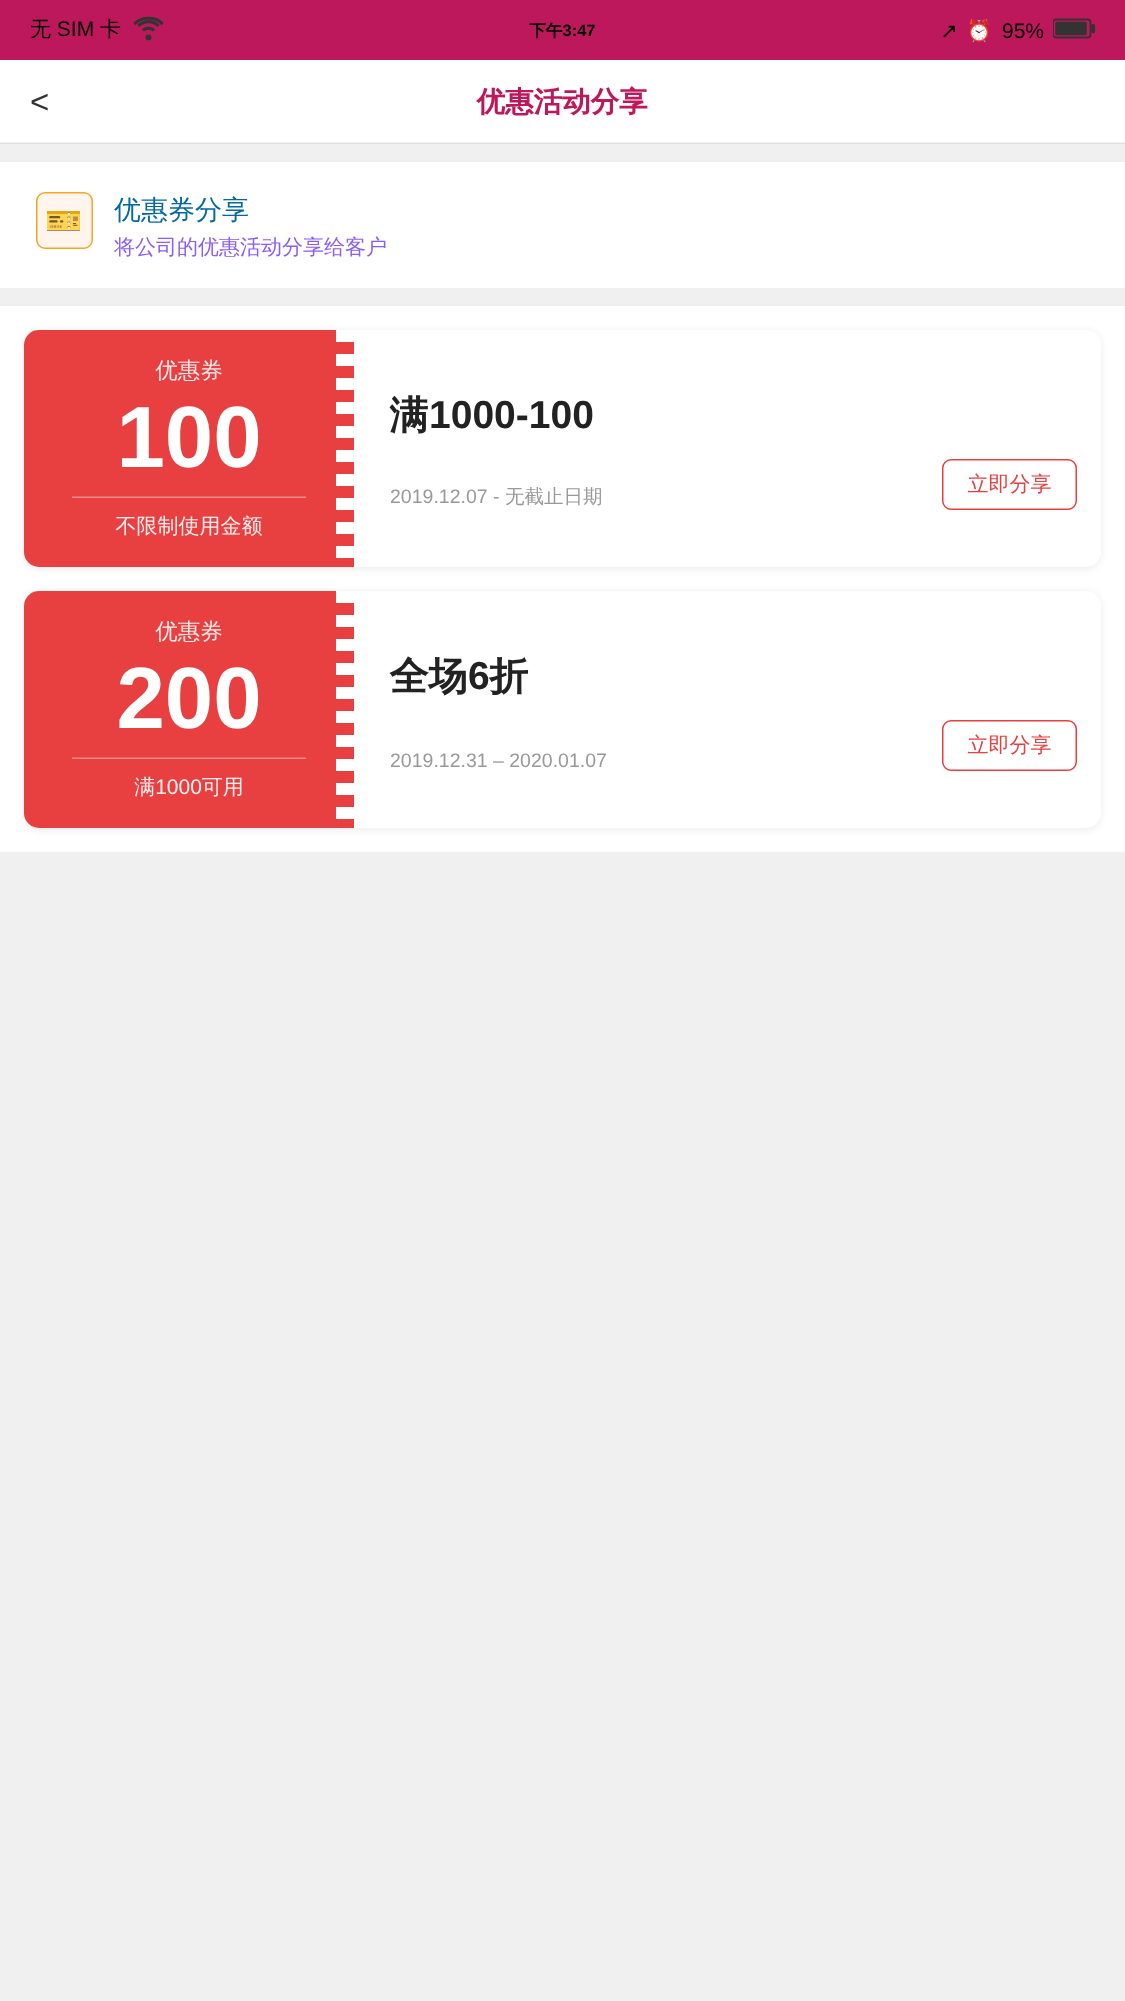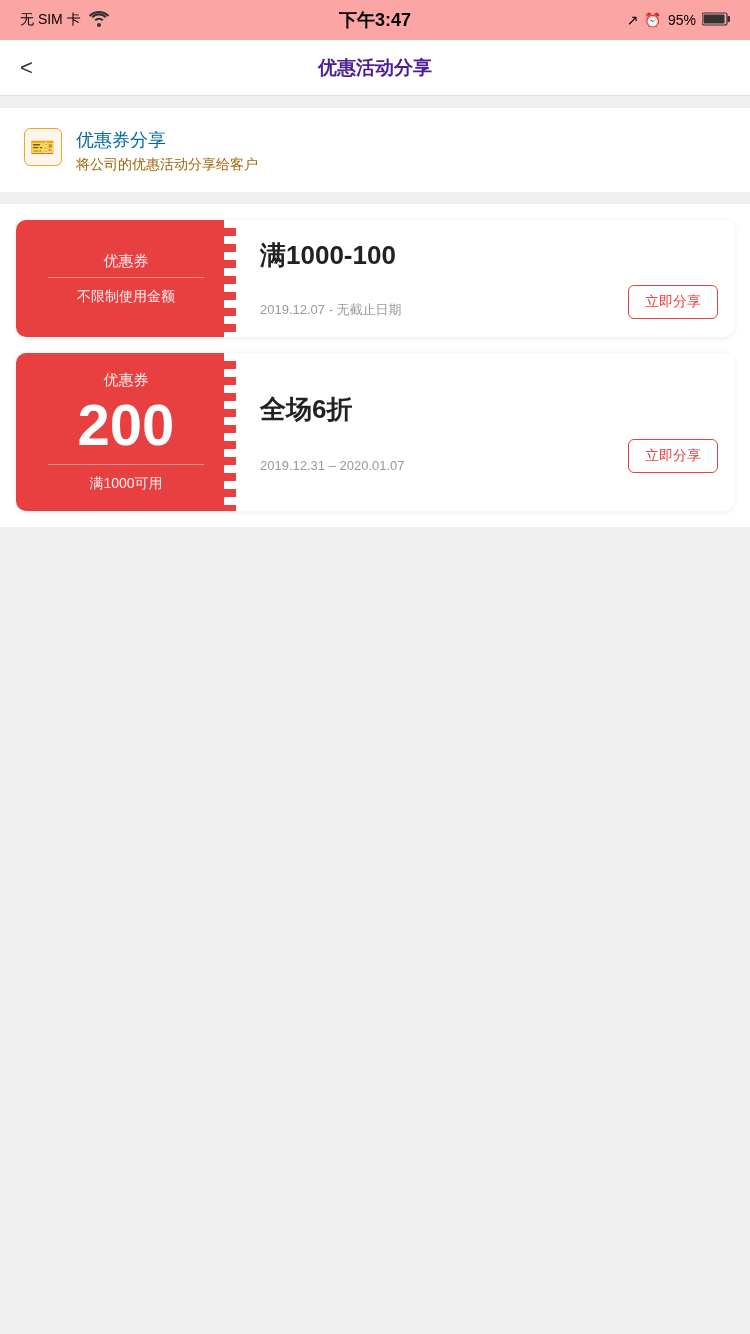--- a/index.html
+++ b/index.html
@@ -7,37 +7,37 @@
     body {
       font-family: -apple-system, 'PingFang SC', 'Helvetica Neue', sans-serif;
       background: #f0f0f0;
       width: 750px;
       min-height: 1334px;
       overflow-x: hidden;
     }
 
     
     .status-bar {
-      background: #fca5a5;
+      background: #be185d;
       height: 40px;
       display: flex;
       align-items: center;
       justify-content: space-between;
       padding: 0 20px;
       font-size: 15px;
       font-weight: 500;
     }
     .status-left {
       display: flex;
       align-items: center;
       gap: 8px;
       font-size: 14px;
     }
     .status-center {
-      font-size: 18px;
+      font-size: 11px;
       font-weight: 600;
       position: absolute;
       left: 50%;
       transform: translateX(-50%);
     }
     .status-right {
       display: flex;
       align-items: center;
       gap: 6px;
       font-size: 14px;
@@ -56,21 +56,21 @@
     .nav-back {
       position: absolute;
       left: 20px;
       font-size: 22px;
       color: #333;
       cursor: pointer;
     }
     .nav-title {
       font-size: 19px;
       font-weight: 600;
-      color: #4c1d95;
+      color: #be185d;
     }
 
     
     .section-header {
       background: #fff;
       padding: 20px 24px 18px;
       margin-top: 12px;
       display: flex;
       align-items: flex-start;
       gap: 14px;
@@ -89,21 +89,21 @@
     }
     .section-text {}
     .section-title {
       font-size: 18px;
       font-weight: 400;
       color: #0369a1;
       margin-bottom: 4px;
     }
     .section-subtitle {
       font-size: 14px;
-      color: #a16207;
+      color: #8b5cf6;
     }
 
     
     .coupon-list {
       background: #fff;
       margin-top: 12px;
       padding: 16px 16px;
       display: flex;
       flex-direction: column;
       gap: 16px;
@@ -257,20 +257,21 @@
     <div class="section-title">优惠券分享</div>
     <div class="section-subtitle">将公司的优惠活动分享给客户</div>
   </div>
 </div>
 
 <div class="coupon-list">
 
   <div class="coupon-card">
     <div class="coupon-left">
       <div class="coupon-tag">优惠券</div>
+      <div class="coupon-amount">100</div>
       <div class="coupon-divider"></div>
       <div class="coupon-condition">不限制使用金额</div>
     </div>
     <div class="coupon-right">
       <div class="coupon-name">满1000-100</div>
       <div class="coupon-meta">
         <span class="coupon-date">2019.12.07 - 无截止日期</span>
         <button class="share-btn">立即分享</button>
       </div>
     </div>

